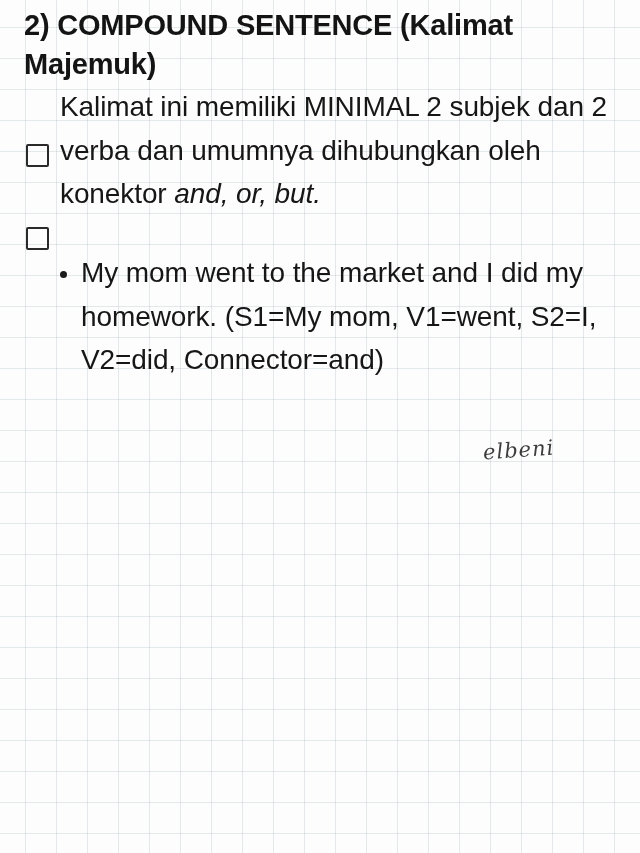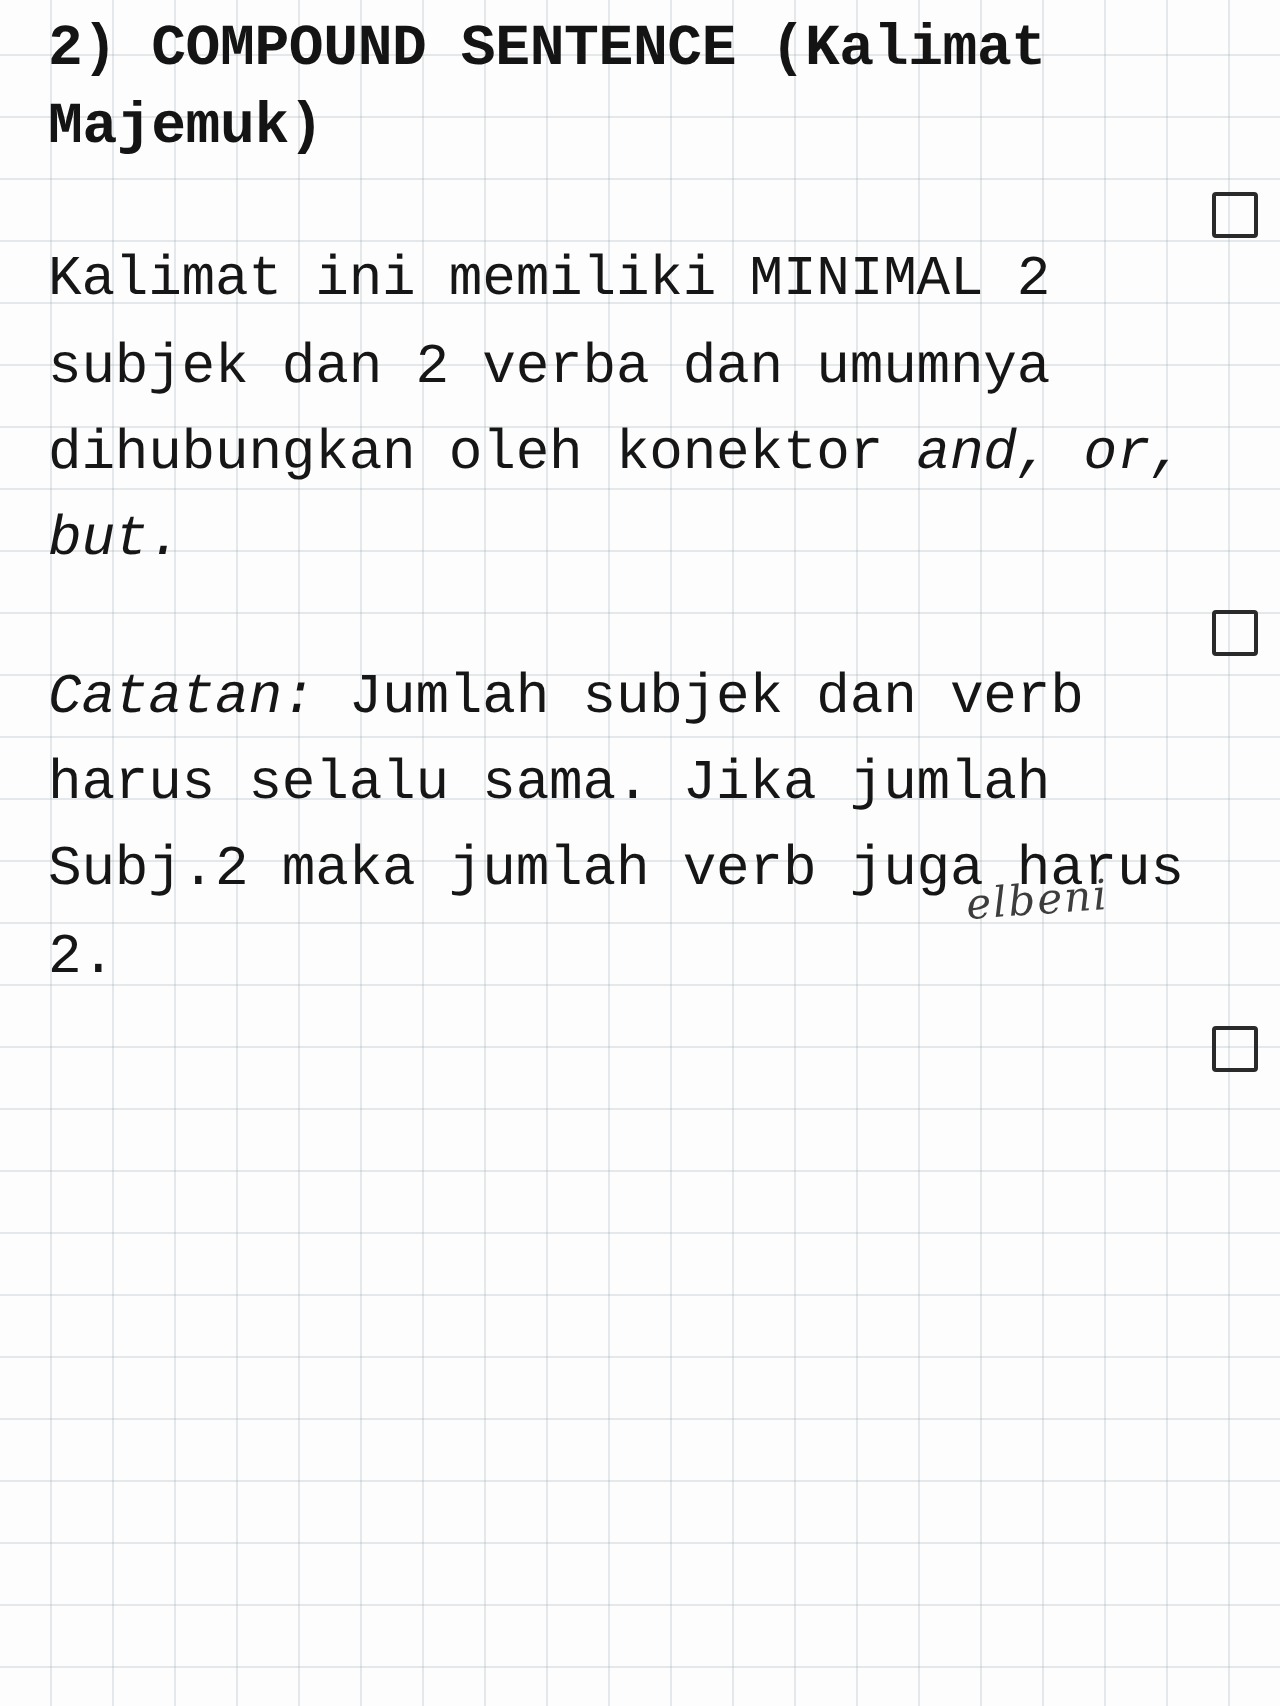--- a/index.html
+++ b/index.html
@@ -25,35 +25,33 @@
       linear-gradient(to bottom, rgba(140,160,170,0.22) 1px, transparent 1px);
     background-size: 31px 31px;
     background-position: -6px -4px;
     z-index: 0;
   }
   #page {
     position: relative;
     z-index: 1;
     padding: 6px 0 0 24px;
     box-sizing: border-box;
-    font-family: Liberation Mono, monospace;
   }
   .heading {
     font-size: 29px;
     font-weight: 700;
     line-height: 1.33;
     letter-spacing: -0.2px;
     margin: 0 0 2px 0;
     color: #141414;
   }
   .item {
     display: flex;
-    align-items: flex-end;
+    align-items: center;
     margin-bottom: 1px;
-    flex-direction: column;
   }
   .checkbox {
     flex: 0 0 auto;
     width: 19px;
     height: 19px;
     border: 2px solid #2a2a2a;
     border-radius: 2px;
     margin: 11px 11px 0 2px;
     background: transparent;
   }
@@ -110,27 +108,30 @@
 
 <div id="page">
 
   <h1 class="heading">2) COMPOUND SENTENCE (Kalimat Majemuk)</h1>
 
   <div class="item">
     <span class="checkbox"></span>
     <div class="item-text"><span>Kalimat ini memiliki MINIMAL 2 subjek dan 2 verba dan umumnya dihubungkan oleh konektor </span><span class="it">and, or, but.</span></div>
   </div>
 
-  <div class="item">
-    <span class="checkbox"></span>
-    <div class="item-text"><span class="it">Catatan:</span><span> Jumlah subjek dan verb harus selalu sama. Jika jumlah Subj.2 maka jumlah verb juga harus 2.</span></div>
-  </div>
 
   <div class="item">
     <span class="checkbox"></span>
   </div>
 
   <ul class="bullets">
+    <li class="bullet">
+      <span class="dot"></span>
+      <div class="bullet-text">
+        <span>My mom went to the market and I did my homework.</span>
+        <span>(S1=My mom, V1=went, S2=I, V2=did, Connector=and)</span>
+      </div>
+    </li>
   </ul>
 
 </div>
 
 <div id="signature">elbeni</div>
 
 </body></html>

